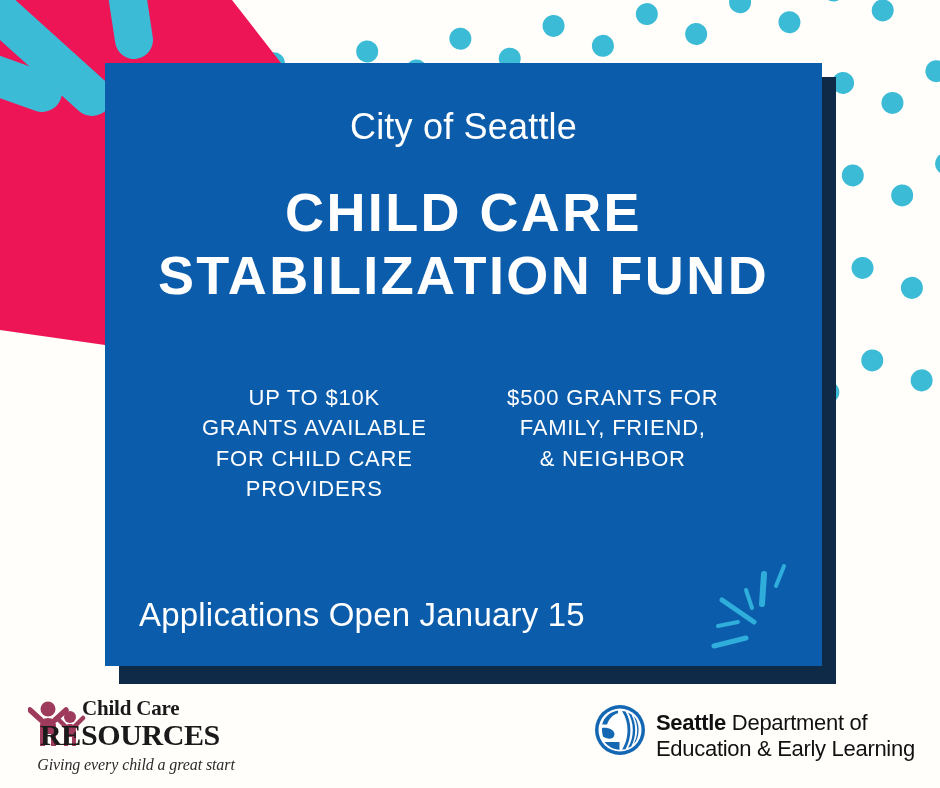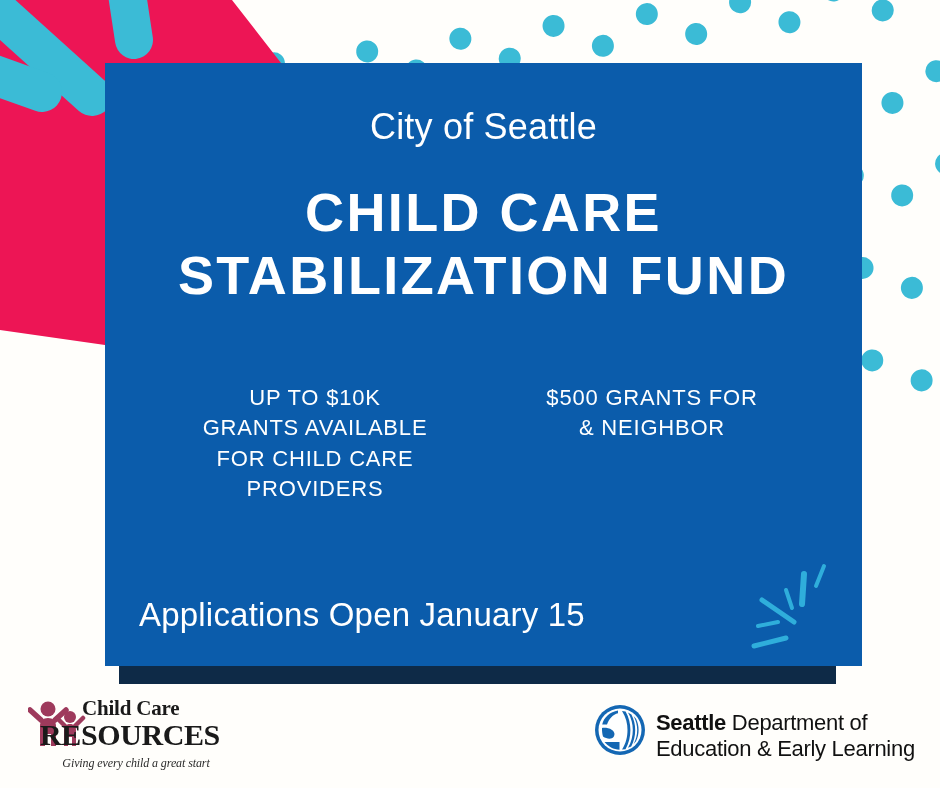--- a/index.html
+++ b/index.html
@@ -44,21 +44,20 @@
 
   
   .card {
     position: absolute;
     left: 105px;
     top: 63px;
     width: 717px;
     height: 603px;
     background: #0B5CAB;
     overflow: hidden;
-    padding-left: 40px;
   }
 
   .card-inner {
     position: absolute;
     left: 0; top: 0;
     width: 100%;
     height: 100%;
   }
 
   .subtitle {
@@ -179,21 +178,21 @@
     letter-spacing: -0.4px;
   }
   .ccr-tagline {
     position: absolute;
     left: -46px;
     top: 58px;
     width: 200px;
     text-align: center;
     font-family: "Liberation Serif", serif;
     font-style: italic;
-    font-size: 12px;
+    font-size: 16px;
     color: #2B2B2B;
     letter-spacing: -0.1px;
   }
 
   .deel-logo {
     position: absolute;
     left: 594px;
     top: 14px;
     width: 320px;
     height: 62px;
@@ -340,20 +339,21 @@
 
       <div class="grants">
         <div class="grant-col">
           <span class="g-line">Up to $10k</span>
           <span class="g-line">grants available</span>
           <span class="g-line">for child care</span>
           <span class="g-line">providers</span>
         </div>
         <div class="grant-col">
           <span class="g-line">$500 grants for</span>
+          <span class="g-line">family, friend,</span>
           <span class="g-line">&amp; neighbor</span>
         </div>
       </div>
 
       <div class="appline">Applications Open January 15</div>
 
       <svg class="card-burst" viewBox="0 0 110 100" xmlns="http://www.w3.org/2000/svg">
         <g stroke="#2FAEDB" stroke-linecap="round" fill="none">
           <path d="M12,86 L44,78" stroke-width="5"></path>
           <path d="M16,66 L36,62" stroke-width="4"></path>

